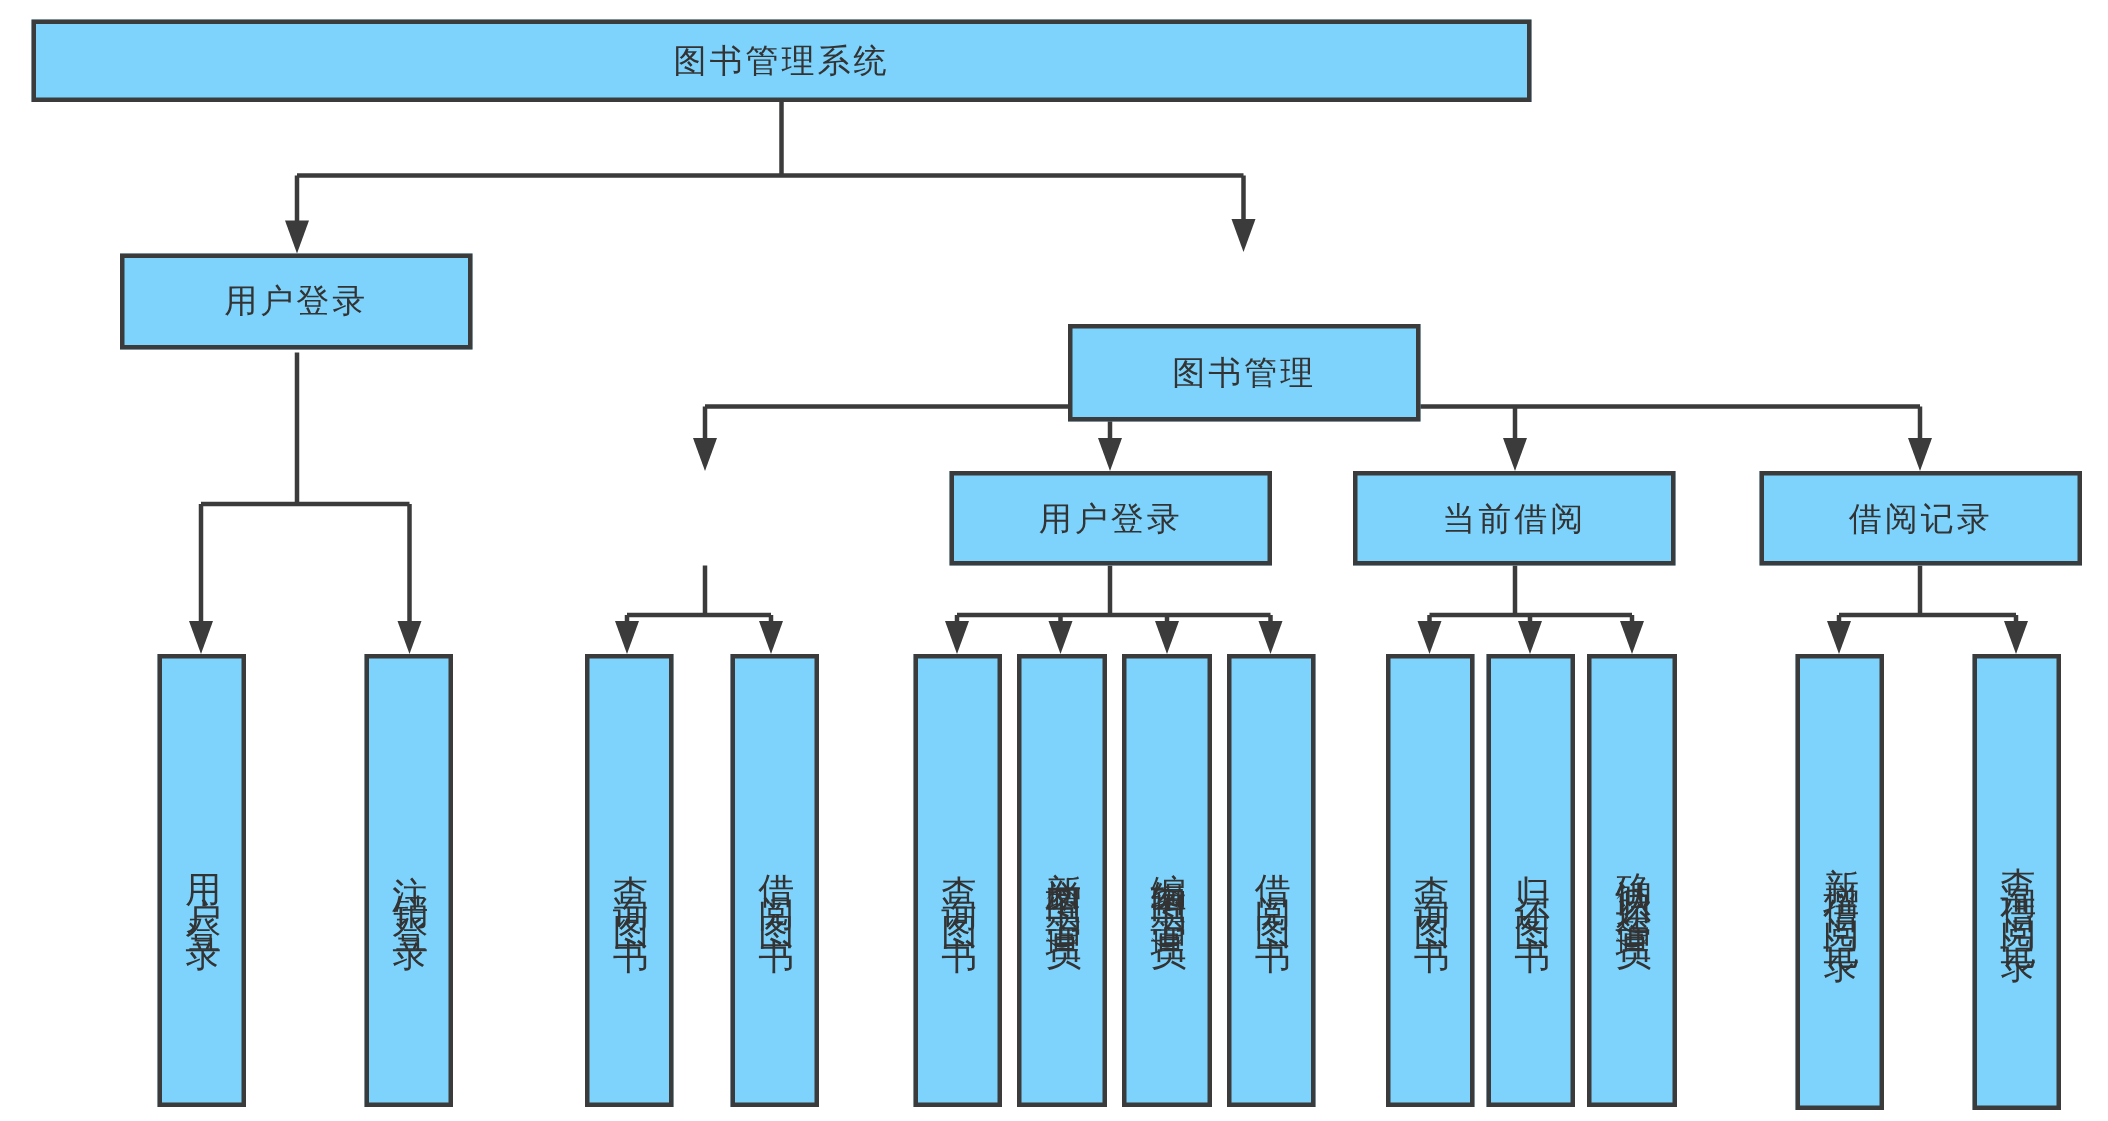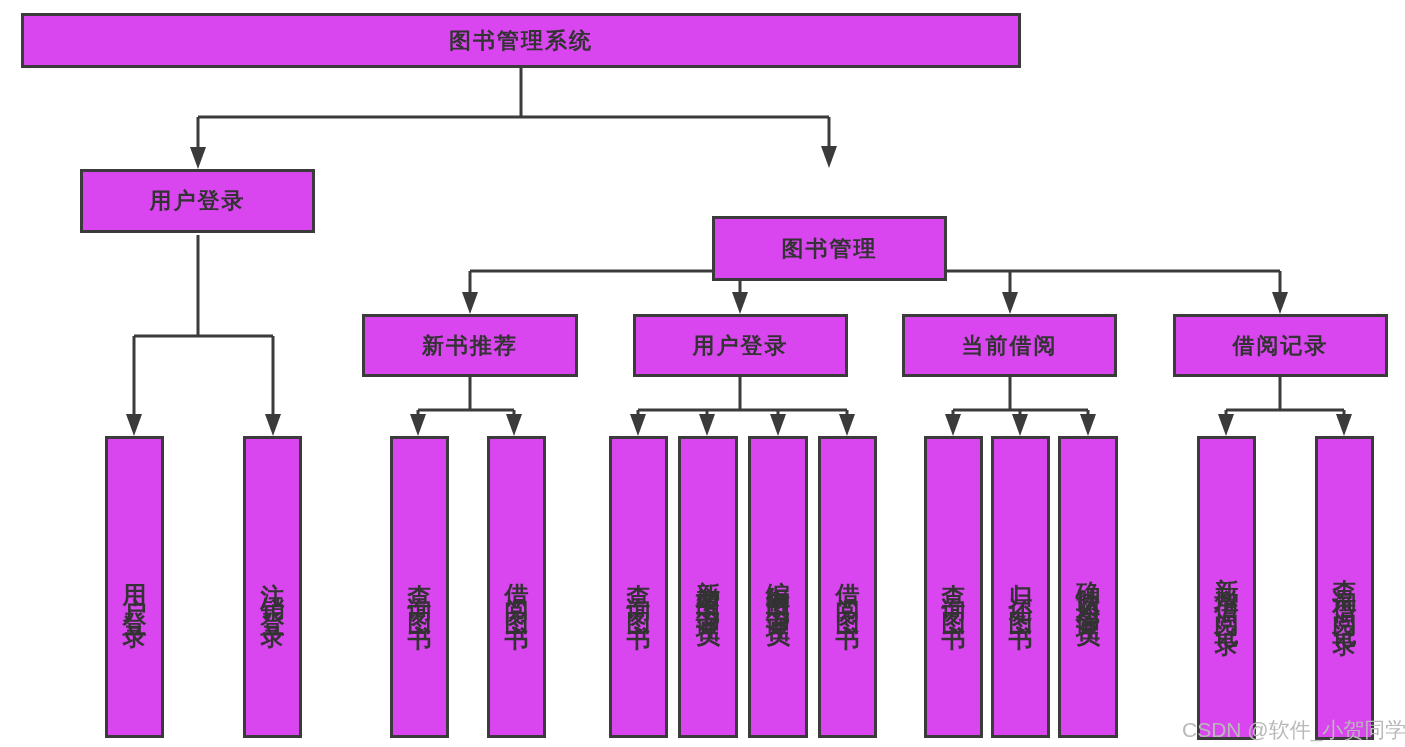--- a/index.html
+++ b/index.html
@@ -12,28 +12,27 @@
     font-family: "Liberation Sans", "DejaVu Sans", sans-serif;
   }
   #connector-layer {
     position: absolute;
     left: 0; top: 0;
     width: 1405px; height: 747px;
   }
   .box {
     position: absolute;
     box-sizing: border-box;
-    background: #d946ef;
+    background: #7dd3fc;
     border: 3px solid #3b3b3b;
     color: #333333;
     display: flex;
     align-items: center;
     justify-content: center;
     text-align: left;
-    font-weight: bold;
   }
   .hbox {
     font-size: 22px;
     letter-spacing: 2px;
     white-space: nowrap;
   }
   .vbox {
     writing-mode: vertical-rl;
     text-orientation: mixed;
     font-size: 24px;
@@ -121,21 +120,20 @@
       <polygon points="1218,414 1234,414 1226,436"></polygon>
       <polygon points="1336,414 1352,414 1344,436"></polygon>
     </g>
   </svg>
 
   <div class="box hbox" style="left:21px; top:13px; width:1000px; height:55px;">图书管理系统</div>
 
   <div class="box hbox" style="left:80px; top:169px; width:235px; height:64px;">用户登录</div>
   <div class="box hbox" style="left:712px; top:168px; width:235px; height:65px;margin-top:48px;">图书管理</div>
 
-  <div class="box hbox" style="left:362px; top:314px; width:216px; height:63px;">新书推荐</div>
   <div class="box hbox" style="left:633px; top:314px; width:215px; height:63px;">用户登录</div>
   <div class="box hbox" style="left:902px; top:314px; width:215px; height:63px;">当前借阅</div>
   <div class="box hbox" style="left:1173px; top:314px; width:215px; height:63px;">借阅记录</div>
 
   <div class="box vbox sp4" style="left:105px; top:436px; width:59px; height:302px;">用户登录</div>
   <div class="box vbox sp4" style="left:243px; top:436px; width:59px; height:302px;">注销登录</div>
 
   <div class="box vbox sp4" style="left:390px; top:436px; width:59px; height:302px;">查询图书</div>
   <div class="box vbox sp4" style="left:487px; top:436px; width:59px; height:302px;">借阅图书</div>
 
@@ -144,15 +142,14 @@
   <div class="box vbox sp9" style="left:748px; top:436px; width:60px; height:302px;">编辑图书（管理员）</div>
   <div class="box vbox sp4" style="left:818px; top:436px; width:59px; height:302px;">借阅图书</div>
 
   <div class="box vbox sp4" style="left:924px; top:436px; width:59px; height:302px;">查询图书</div>
   <div class="box vbox sp4" style="left:991px; top:436px; width:59px; height:302px;">归还图书</div>
   <div class="box vbox sp9" style="left:1058px; top:436px; width:60px; height:302px;">确认归还（管理员）</div>
 
   <div class="box vbox sp6" style="left:1197px; top:436px; width:59px; height:304px;">新增借阅记录</div>
   <div class="box vbox sp6" style="left:1315px; top:436px; width:59px; height:304px;">查询借阅记录</div>
 
-  <div id="watermark">CSDN @软件_小贺同学</div>
 
 </div>
 
 </body></html>

